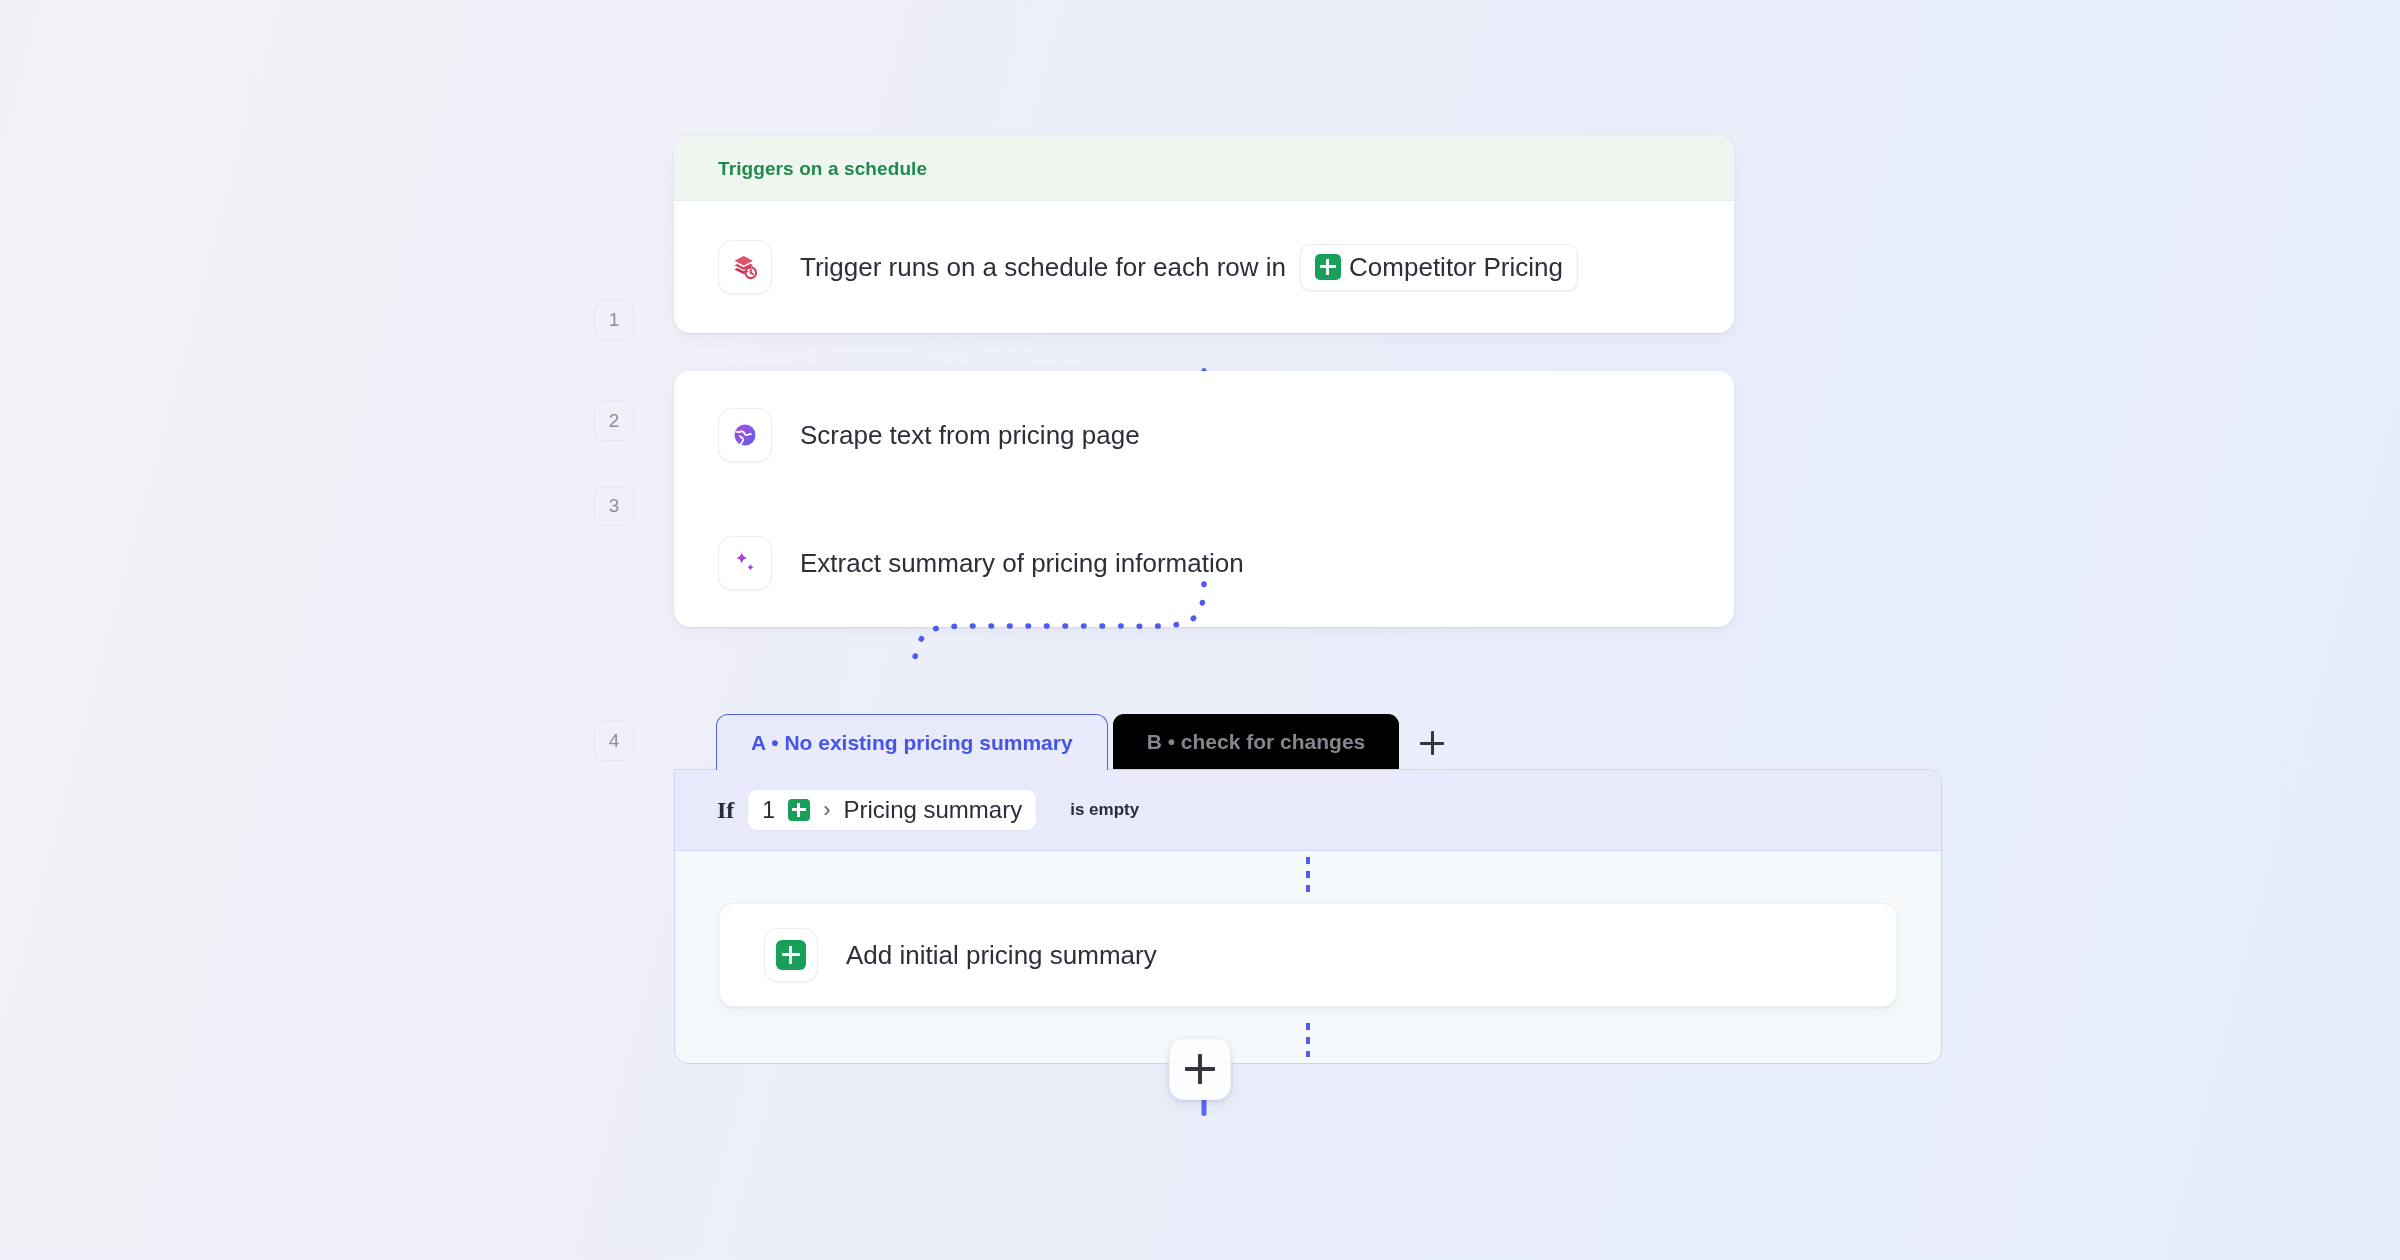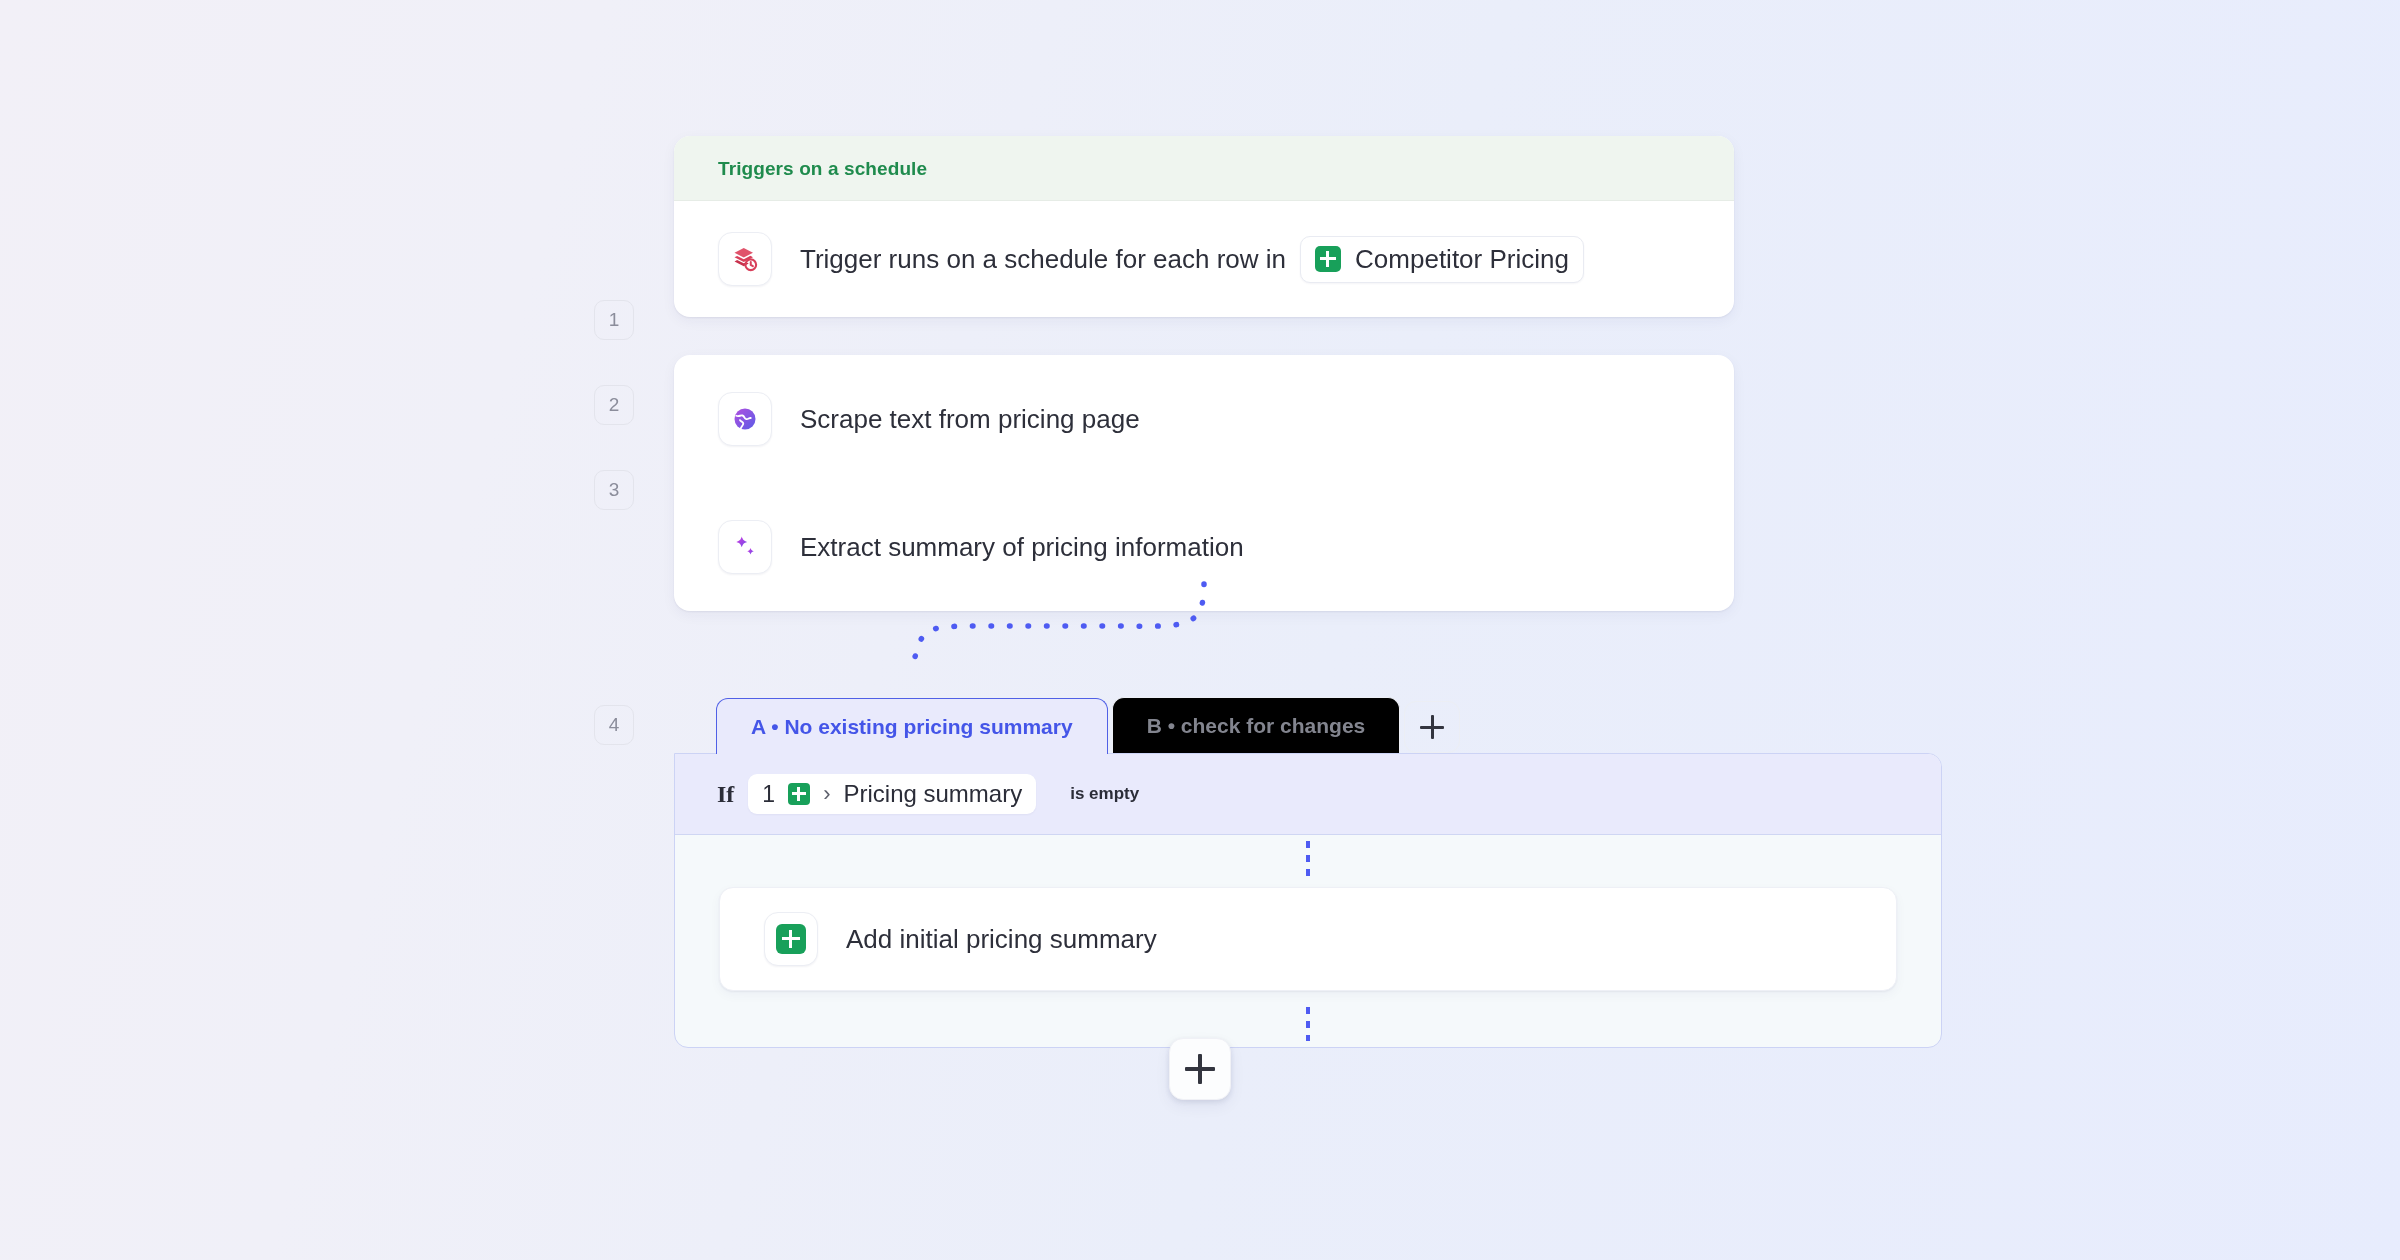--- a/index.html
+++ b/index.html
@@ -119,40 +119,40 @@
   .sheets.sm::before { left: 4px; right: 4px; top: 9px; height: 2.5px; }
   .sheets.sm::after { top: 4px; bottom: 4px; left: 9px; width: 2.5px; }
   .sheets.lg { width: 30px; height: 30px; border-radius: 6px; }
   .sheets.lg::before { left: 6px; right: 6px; top: 13px; height: 3px; }
   .sheets.lg::after { top: 6px; bottom: 6px; left: 13px; width: 3px; }
 
   
   .chip {
     display: inline-flex;
     align-items: center;
-    gap: 14px;
+    gap: 8px;
     background: #fff;
     border: 1px solid #e9ebf2;
     border-radius: 10px;
     padding: 7px 14px;
     margin-left: 14px;
     box-shadow: 0 1px 2px rgba(30,35,90,.05);
     vertical-align: middle;
   }
   .chip-label {
     font-size: 26px;
     color: #2d2f3a;
     white-space: nowrap;
   }
 
   
   .trigger-row {
     display: flex;
     align-items: center;
-    padding: 0 44px;
+    padding: 8px 44px;
     height: 116px;
     overflow: hidden;
   }
   .trigger-row .flowline { display: flex; align-items: center; white-space: nowrap; }
 
   
   .conn-solid {
     position: absolute;
     width: 5px;
     background: #5a67f0;

